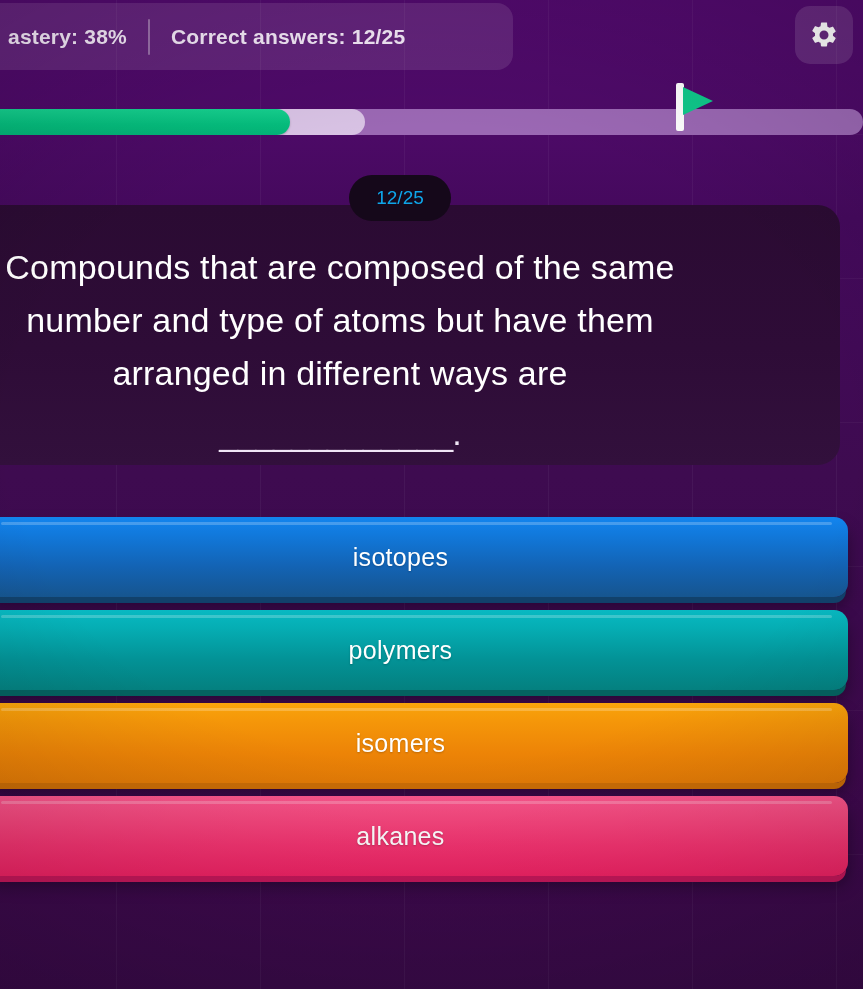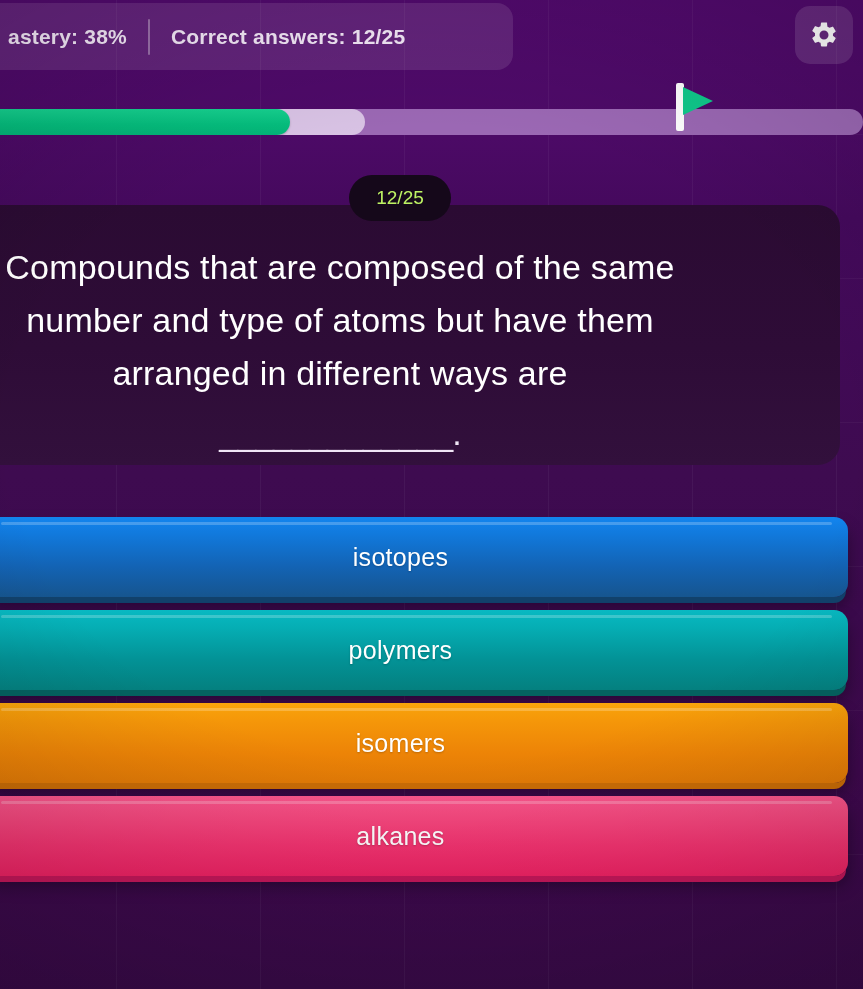--- a/index.html
+++ b/index.html
@@ -113,21 +113,21 @@
   }
 
   
   .counter {
     position:absolute;
     left:349px; top:175px;
     width:102px; height:46px;
     border-radius:23px;
     background:#15081a;
     display:flex; align-items:center; justify-content:center;
-    color:#bef264;
+    color:#0ea5e9;
     font-size:19px;
     font-weight:500;
     z-index:5;
     text-align:center;
   }
 
   
   .qcard {
     position:absolute;
     left:-160px; top:205px;

